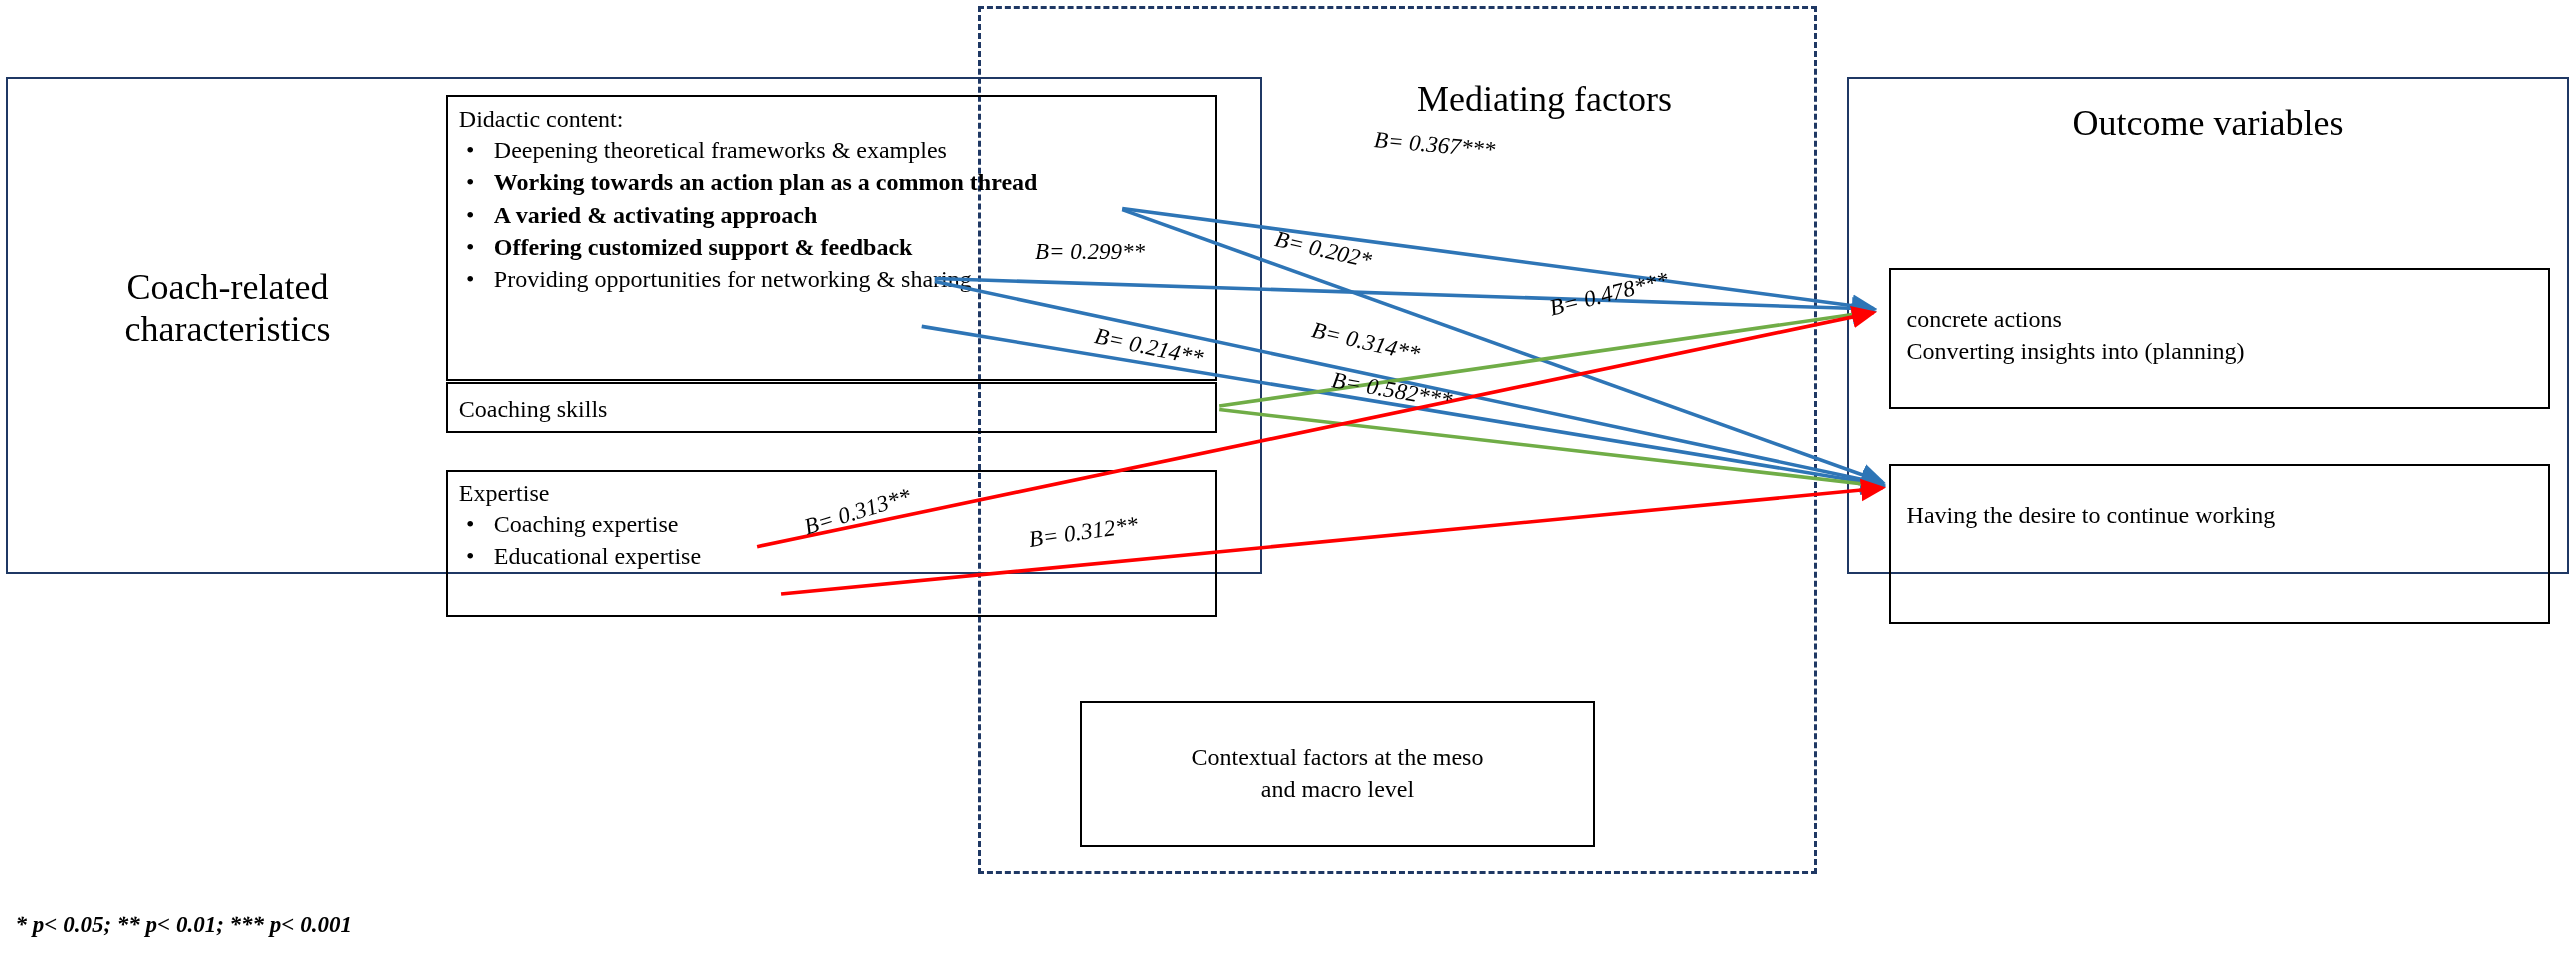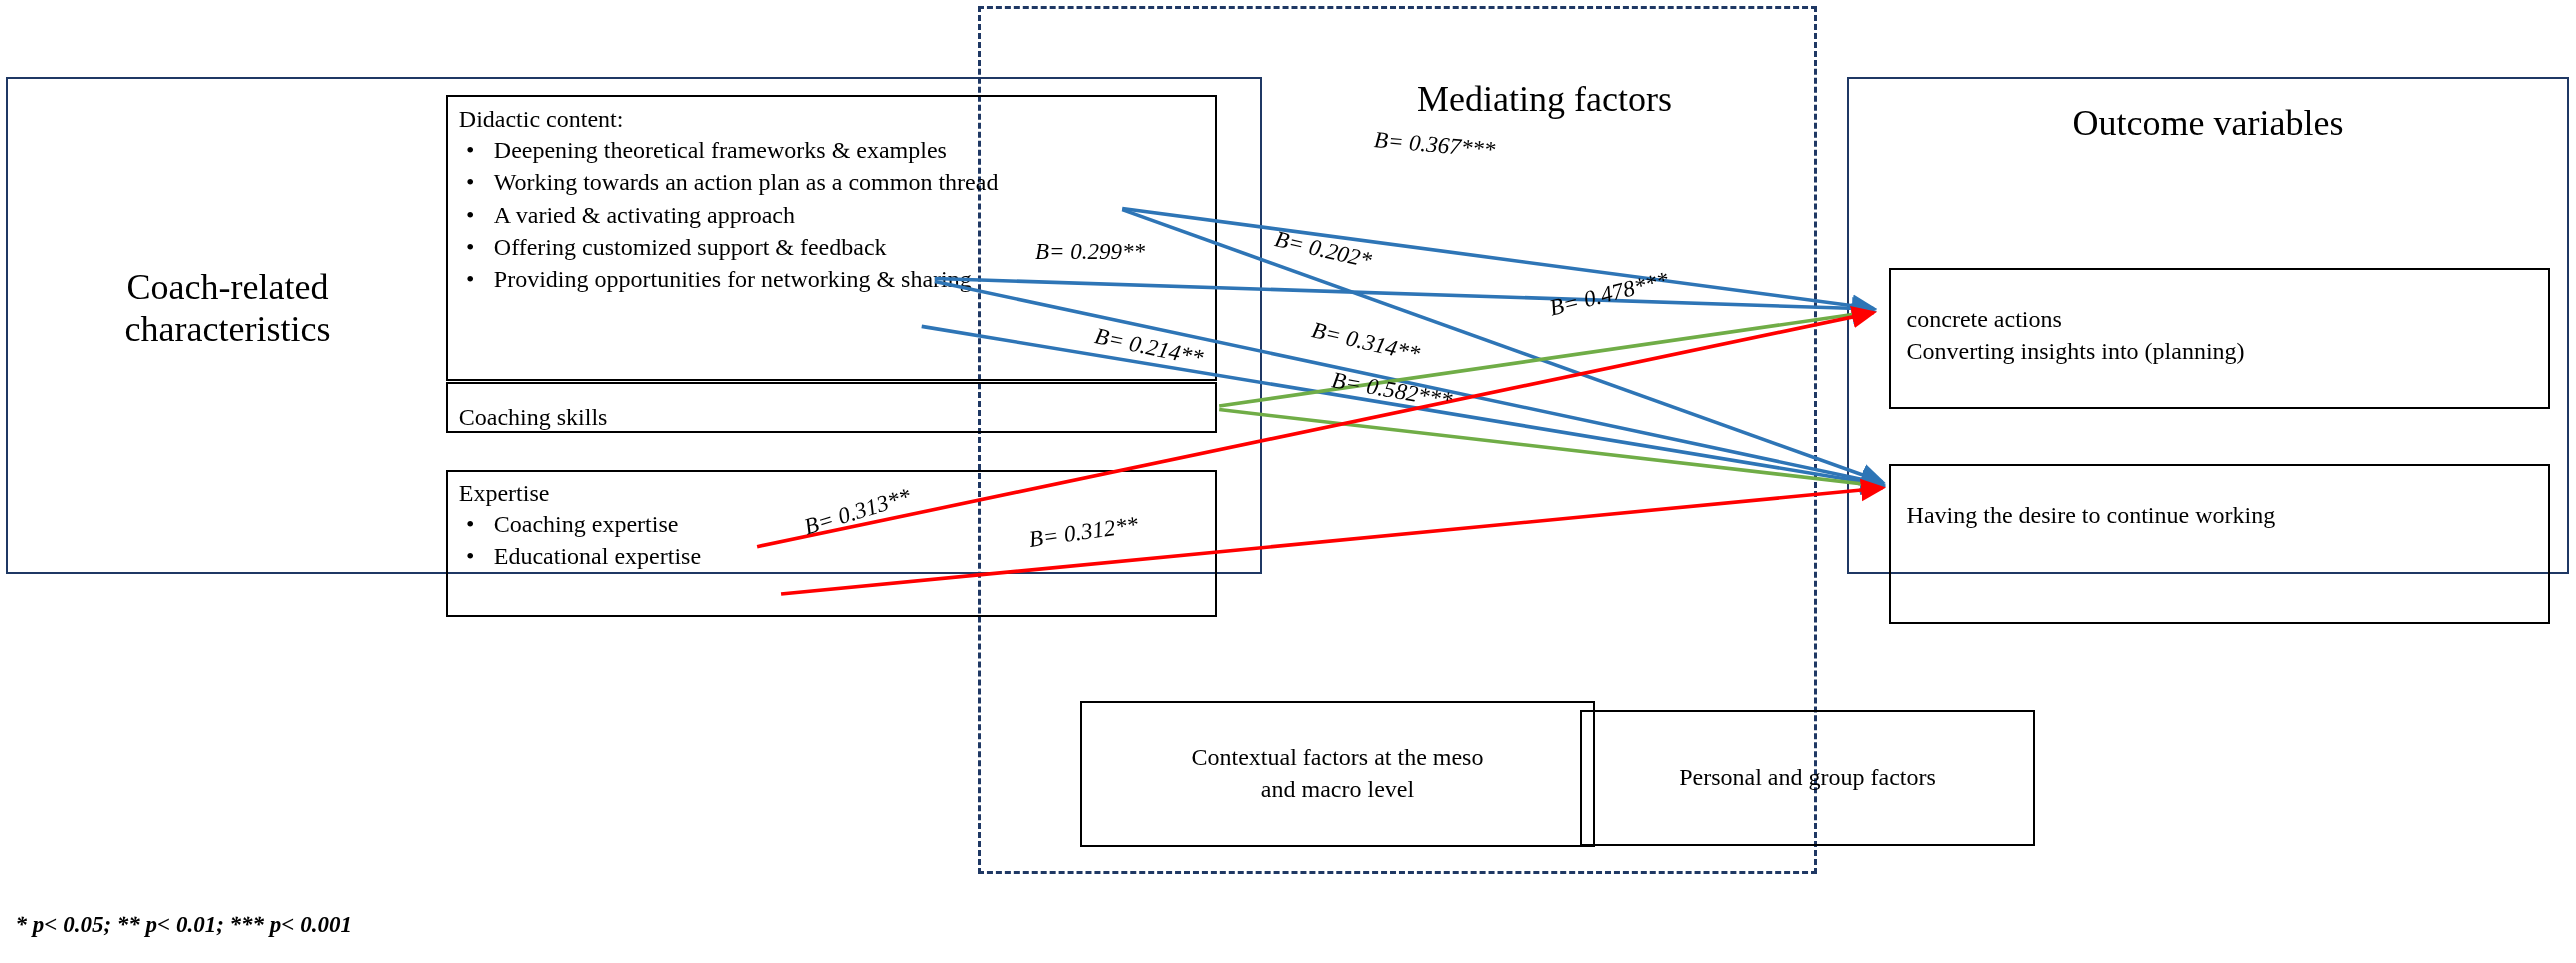--- a/index.html
+++ b/index.html
@@ -12,21 +12,21 @@
   .panel-dashed{border:3.6px dashed #1F3864;}
 
   .inner-box{position:absolute;box-sizing:border-box;border:2.4px solid #000;background:transparent;}
 
   .panel-title{position:absolute;text-align:center;font-size:36px;line-height:1.18;color:#000;}
   .box-title{font-size:24px;line-height:1.25;}
   .box-text{font-size:24px;line-height:1.32;}
   .bullets{list-style:none;margin:0;padding:0;}
   .bullets li{position:relative;padding-left:35px;font-size:24px;line-height:1.34;}
   .bullets li .bullet-dot{position:absolute;left:7.2px;top:0;}
-  .bold{font-weight:normal;}
+  .bold{font-weight:bold;}
 
   .edge-label{position:absolute;font-size:23px;font-style:italic;font-family:"Liberation Serif",serif;white-space:nowrap;color:#000;transform-origin:left center;}
 
   .footnote{position:absolute;font-size:23px;font-style:italic;font-weight:bold;white-space:nowrap;color:#000;}
 
   .center-v{display:flex;align-items:center;justify-content:center;height:100%;}
 </style>
 </head>
 <body>
 
@@ -63,21 +63,21 @@
         </li>
         <li>
           <span class="bullet-dot">•</span>
           <span>Providing opportunities for networking &amp; sharing</span>
         </li>
       </ul>
     </div>
   </div>
 
   <div class="inner-box" style="left:446px;top:382px;width:771px;height:51px;">
-    <div class="box-text" style="padding:9.6px 10.8px 0 10.8px;margin-top:8px;">Coaching skills</div>
+    <div class="box-text" style="padding:9.6px 10.8px 0 10.8px;">Coaching skills</div>
   </div>
 
   <div class="inner-box" style="left:446px;top:470px;width:771px;height:147px;">
     <div style="padding:6px 10.8px 0 10.8px;">
       <div class="box-title">Expertise</div>
       <ul class="bullets">
         <li>
           <span class="bullet-dot">•</span>
           <span>Coaching expertise</span>
         </li>
@@ -110,27 +110,20 @@
 
   <div class="inner-box" style="left:1043px;top:701px;width:515px;height:146px;margin-left:37px;">
     <div class="center-v">
       <div class="box-text" style="text-align:center;">
         <div>Contextual factors at the meso</div>
         <div>and macro level</div>
       </div>
     </div>
   </div>
 
-  <div class="inner-box" style="left:1580px;top:710px;width:455px;height:136px;">
-    <div class="center-v">
-      <div class="box-text" style="text-align:center;">
-        <div>Personal and group factors</div>
-      </div>
-    </div>
-  </div>
 
   <svg id="svg-layer" viewBox="0 0 4304 1610">
     <defs>
       <marker id="ah-blue" viewBox="0 0 10 10" refX="8.5" refY="5" markerWidth="7" markerHeight="7" orient="auto-start-reverse">
         <path d="M0,0.5 L10,5 L0,9.5 z" fill="#2E75B6"></path>
       </marker>
       <marker id="ah-green" viewBox="0 0 10 10" refX="8.5" refY="5" markerWidth="7" markerHeight="7" orient="auto-start-reverse">
         <path d="M0,0.5 L10,5 L0,9.5 z" fill="#2E75B6"></path>
       </marker>
       <marker id="ah-red" viewBox="0 0 10 10" refX="8.5" refY="5" markerWidth="7" markerHeight="7" orient="auto-start-reverse">

